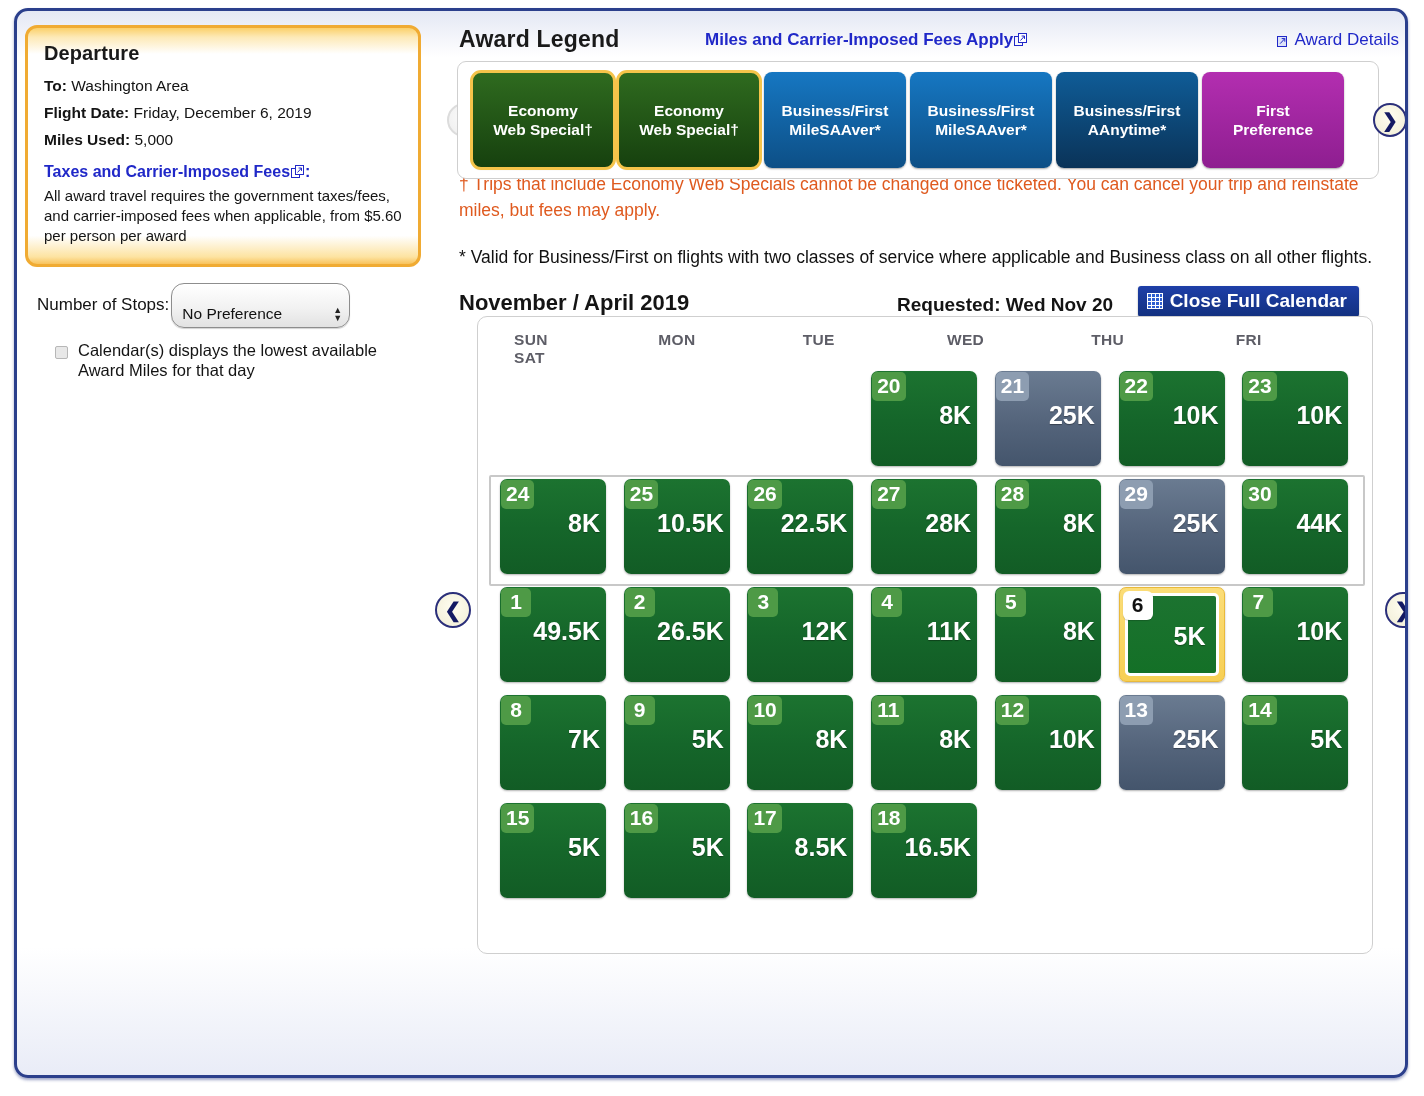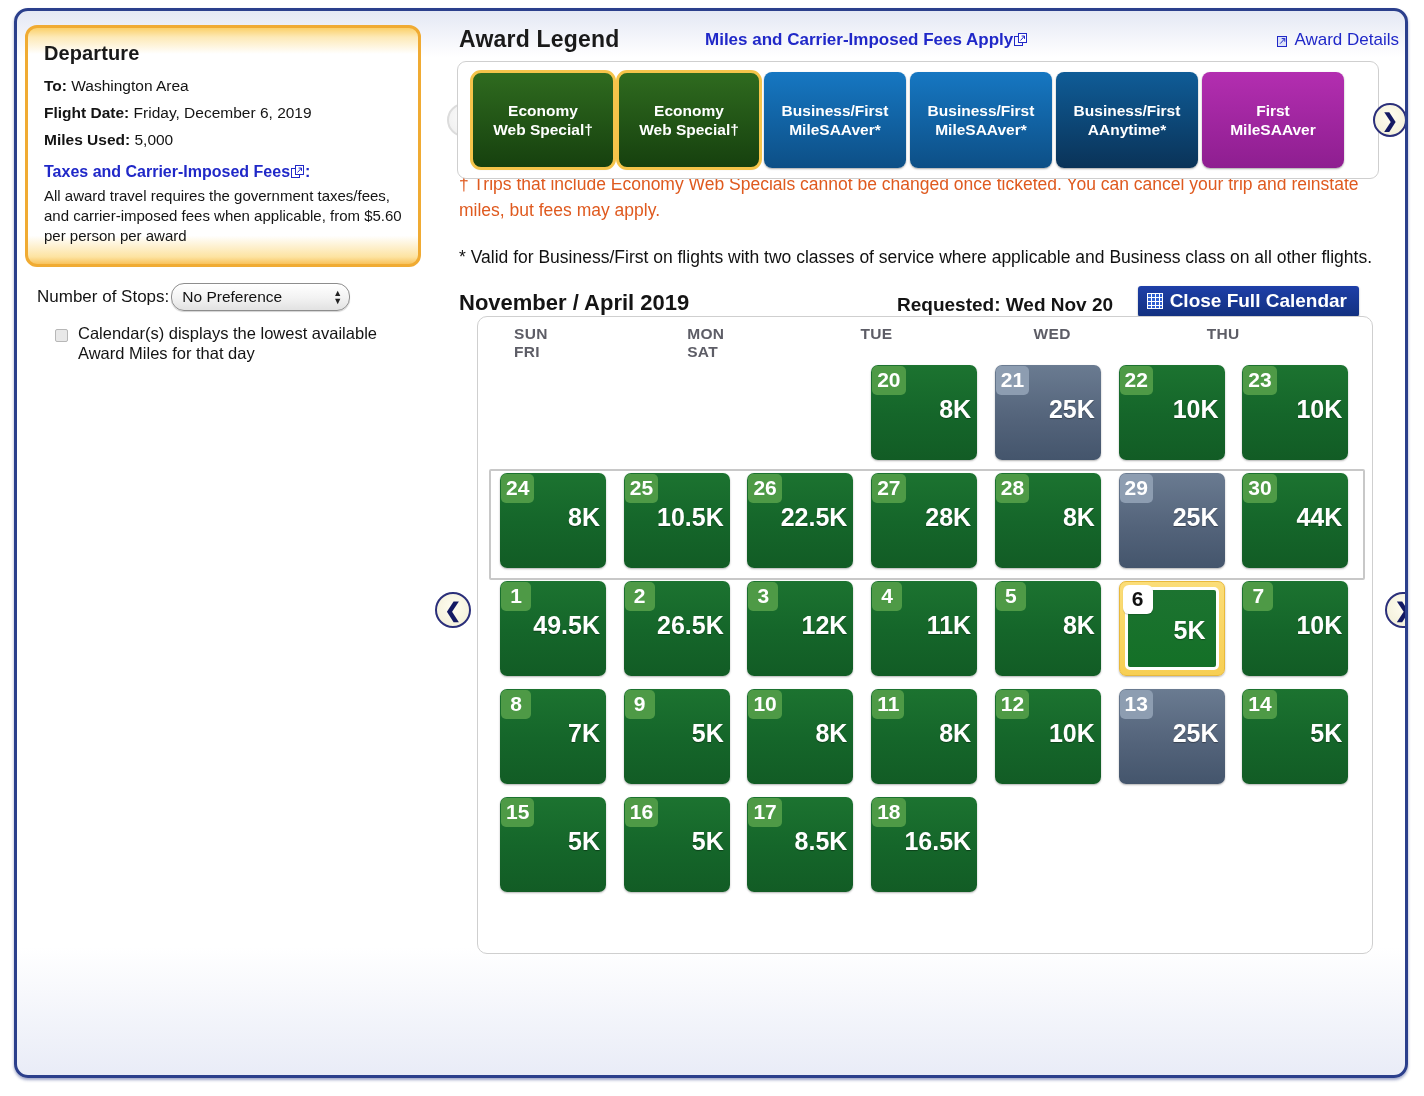--- a/index.html
+++ b/index.html
@@ -92,21 +92,21 @@
     font-size: 17px;
     color: #141414;
   }
   #stops-row .label { margin-right: 2px; }
   .fake-select {
     display: inline-flex;
     align-items: center;
     justify-content: space-between;
     height: 26px;
     min-width: 160px;
-    padding: 0 7px 0 10px;
+    padding: 17px 7px 0 10px;
     border: 1px solid #8d8d8d;
     border-radius: 13px;
     background: linear-gradient(to bottom,#ffffff 0%,#f2f2f2 55%,#e2e2e2 100%);
     font-size: 15.5px;
     color: #111;
     box-shadow: inset 0 1px 0 #fff, 0 1px 1px rgba(0,0,0,.18);
     cursor: pointer;
   }
   .fake-select .arrows {
     font-size: 9px;
@@ -275,22 +275,22 @@
     left: 30px; right: 34px; top: 24px;
     height: 638px;
     border: 1px solid #cfcfcf;
     border-radius: 10px;
     background: #fff;
     box-sizing: border-box;
     padding: 6px 14px 10px 14px;
   }
   #dow-row {
     display: grid;
-    grid-template-columns: repeat(5,1fr);
-    margin: 2px 0 4px 0;
+    grid-template-columns: repeat(6,1fr);
+    margin: 8px 0 4px 0;
   }
   .dow {
     font-size: 15.5px;
     font-weight: bold;
     color: #5d5d66;
     padding-left: 22px;
     letter-spacing: .3px;
   }
   .week {
     display: grid;
@@ -498,21 +498,21 @@
           </div>
           <div class="legend-card lg-blue-d">
             <div>
               <div>Business/First</div>
               <div>AAnytime*</div>
             </div>
           </div>
           <div class="legend-card lg-purple">
             <div>
               <div>First</div>
-              <div>MileSAAver</div>
+              <div>Preference</div>
             </div>
           </div>
         </div>
       <div class="circ-arrow active" id="legend-next">
         <span>❯</span>
       </div>
     </div>
 
     <div class="footnote fn-orange">† Trips that include Economy Web Specials cannot be changed once ticketed. You can cancel your trip and reinstate miles, but fees may apply.</div>
     <div class="footnote fn-black">* Valid for Business/First on flights with two classes of service where applicable and Business class on all other flights.</div>

